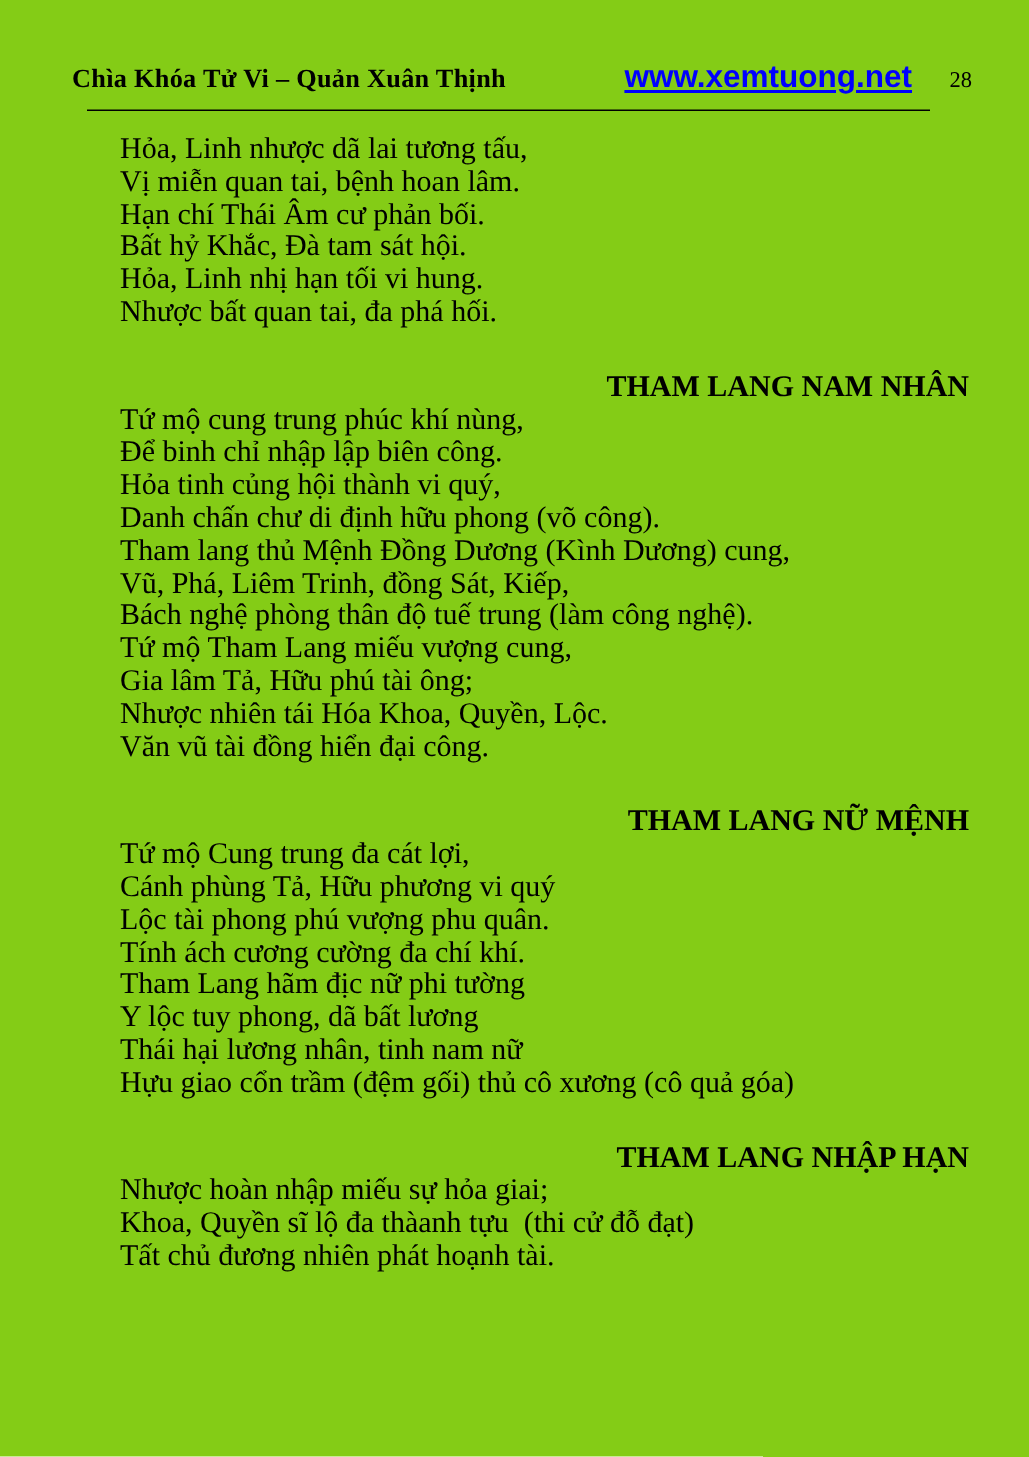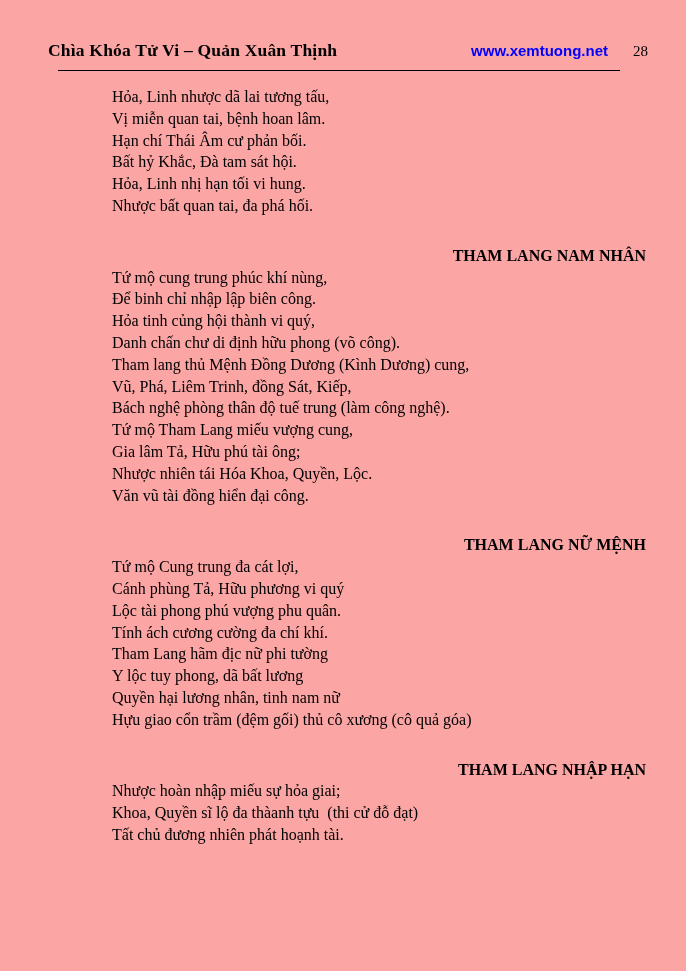--- a/index.html
+++ b/index.html
@@ -1,58 +1,59 @@
 <!DOCTYPE html>
 <html><head>
 <meta charset="utf-8">
 <style>
   * { margin: 0; padding: 0; box-sizing: border-box; }
   html, body { background: #ffffff; }
   .page {
     position: relative;
     width: 686px;
     height: 971px;
-    background: #fca5a5;
+    background: #84cc16;
     font-family: "Liberation Serif", serif;
     color: #000000;
     overflow: hidden;
   }
   .header {
     display: flex;
     align-items: baseline;
     padding: 40px 38px 0 48px;
   }
   .doc-title {
     flex: 1;
     font-size: 17.5px;
     font-weight: bold;
     letter-spacing: 0.2px;
     white-space: nowrap;
   }
   .site-link {
     font-family: "Liberation Sans", sans-serif;
-    font-size: 15px;
+    font-size: 21px;
     font-weight: bold;
     color: #0000ff;
+    text-decoration: underline;
     white-space: nowrap;
     cursor: pointer;
   }
   .page-num {
     font-size: 15px;
     margin-left: 25px;
     text-align: right;
   }
   .header-rule {
     border: none;
     border-top: 1.8px solid #000000;
     margin: 9px 66px 0 58px;
   }
   .body-text {
-    margin: 15px 40px 0 112px;
-    font-size: 16px;
+    margin: 15px 40px 0 80px;
+    font-size: 20px;
     line-height: 21.8px;
   }
   .section.headed { margin-top: 28px; }
   .heading { font-weight: bold; text-align: right; }
   .line { white-space: pre-wrap; }
 </style>
 </head>
 <body>
 
 <div class="page">
@@ -86,21 +87,21 @@
         <div class="line">Văn vũ tài đồng hiển đại công.</div>
       </div>
       <div class="section headed">
         <div class="heading">THAM LANG NỮ MỆNH</div>
         <div class="line">Tứ mộ Cung trung đa cát lợi,</div>
         <div class="line">Cánh phùng Tả, Hữu phương vi quý</div>
         <div class="line">Lộc tài phong phú vượng phu quân.</div>
         <div class="line">Tính ách cương cường đa chí khí.</div>
         <div class="line">Tham Lang hãm địc nữ phi tường</div>
         <div class="line">Y lộc tuy phong, dã bất lương</div>
-        <div class="line">Quyền hại lương nhân, tinh nam nữ</div>
+        <div class="line">Thái hại lương nhân, tinh nam nữ</div>
         <div class="line">Hựu giao cổn trầm (đệm gối) thủ cô xương (cô quả góa)</div>
       </div>
       <div class="section headed">
         <div class="heading">THAM LANG NHẬP HẠN</div>
         <div class="line">Nhược hoàn nhập miếu sự hỏa giai;</div>
         <div class="line">Khoa, Quyền sĩ lộ đa thàanh tựu  (thi cử đỗ đạt)</div>
         <div class="line">Tất chủ đương nhiên phát hoạnh tài.</div>
       </div>
     </div>
 </div>

